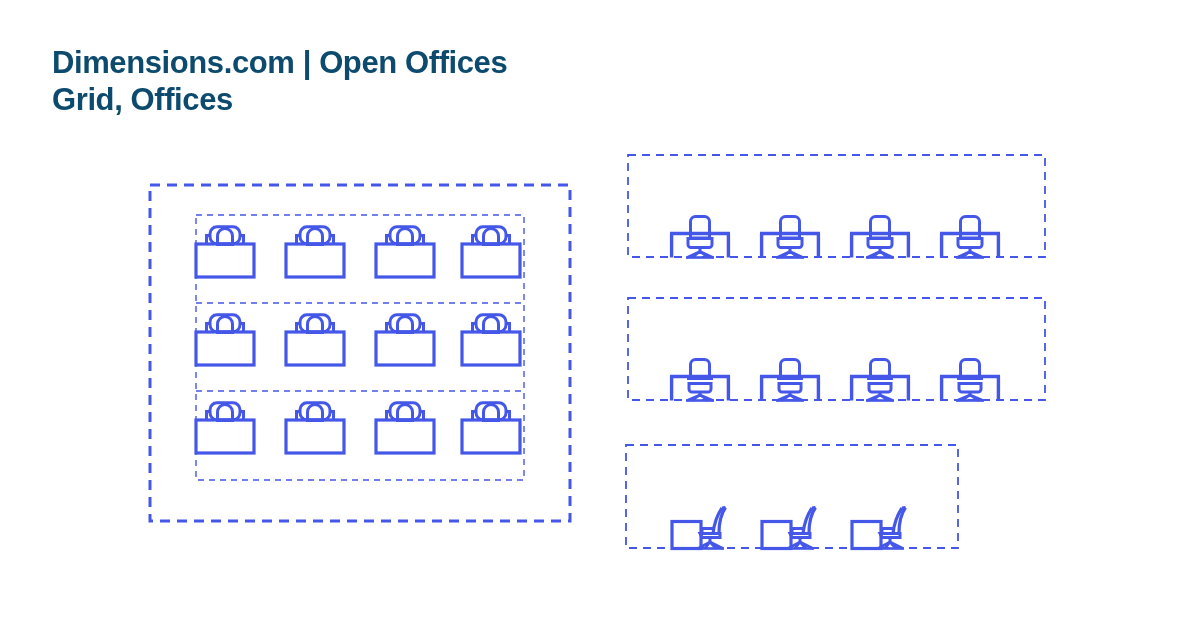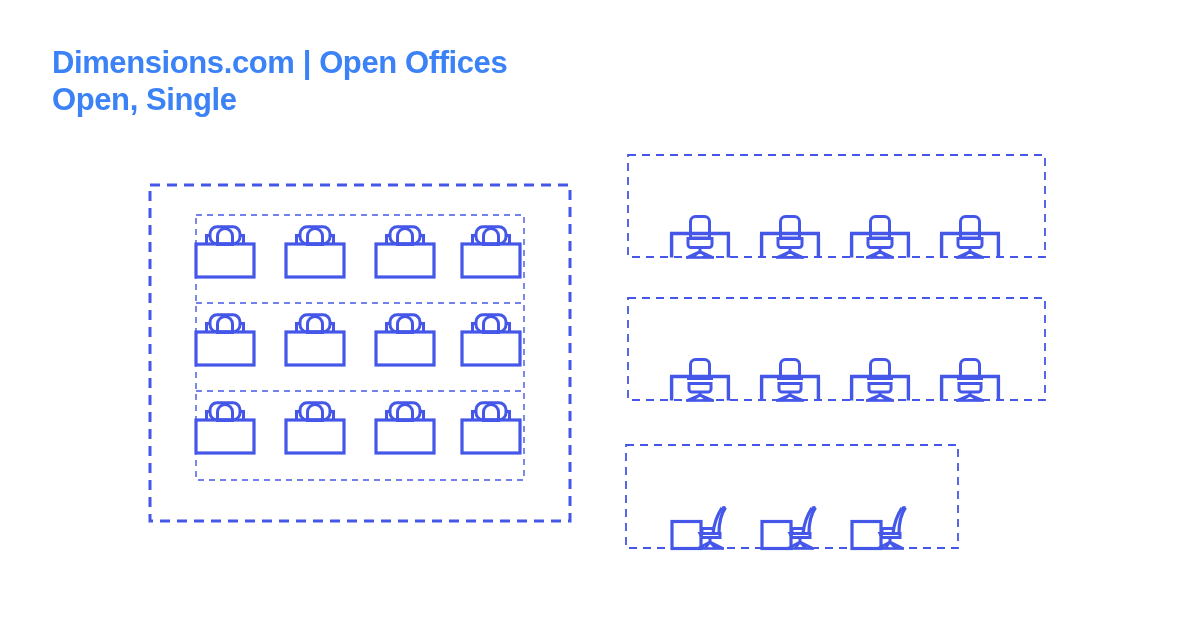--- a/index.html
+++ b/index.html
@@ -15,21 +15,21 @@
     font-family: "Liberation Sans", sans-serif;
   }
 
   #title-block {
     position: absolute;
     left: 52px;
     top: 44px;
     width: 620px;
   }
   #title-block .title-line {
-    color: #3b82f6;
+    color: #0c4a6e;
     font-family: "Liberation Sans", sans-serif;
     font-weight: bold;
     font-size: 31px;
     line-height: 37px;
     letter-spacing: -0.4px;
     white-space: nowrap;
   }
 
   .svg-layer {
     position: absolute;
@@ -37,21 +37,21 @@
     top: 0;
     width: 1200px;
     height: 630px;
   }
 </style>
 </head>
 <body>
 
 <div id="title-block">
   <div class="title-line">Dimensions.com | Open Offices</div>
-  <div class="title-line">Open, Single</div>
+  <div class="title-line">Grid, Offices</div>
 </div>
 
 <svg class="svg-layer" viewBox="0 0 1200 630" xmlns="http://www.w3.org/2000/svg">
 
   <defs>
 
     <g id="plan-unit">
 
       <rect x="14" y="0.8" width="30" height="17" rx="7" ry="7" fill="none" stroke="#4457e8" stroke-width="3"></rect>
 

